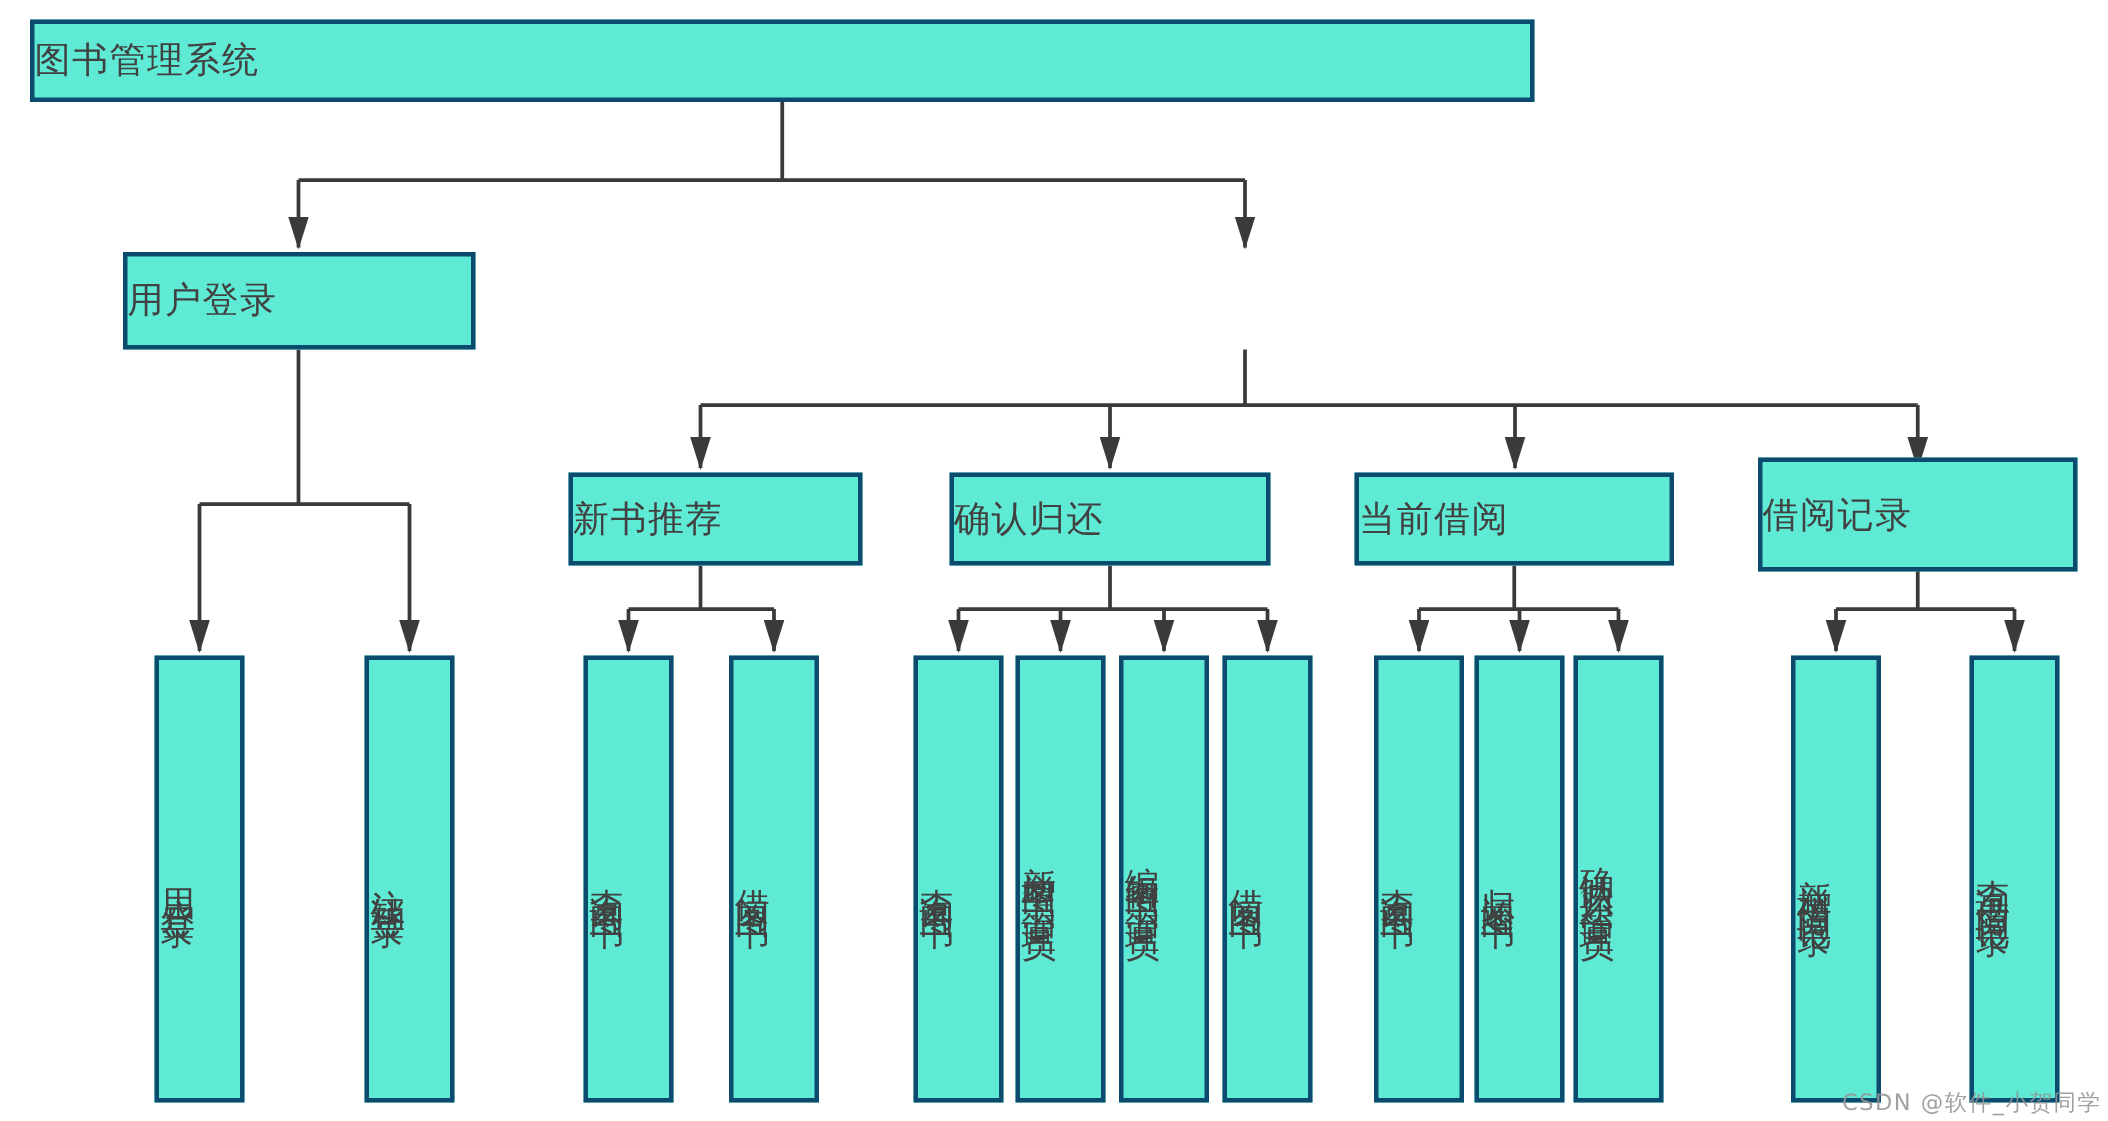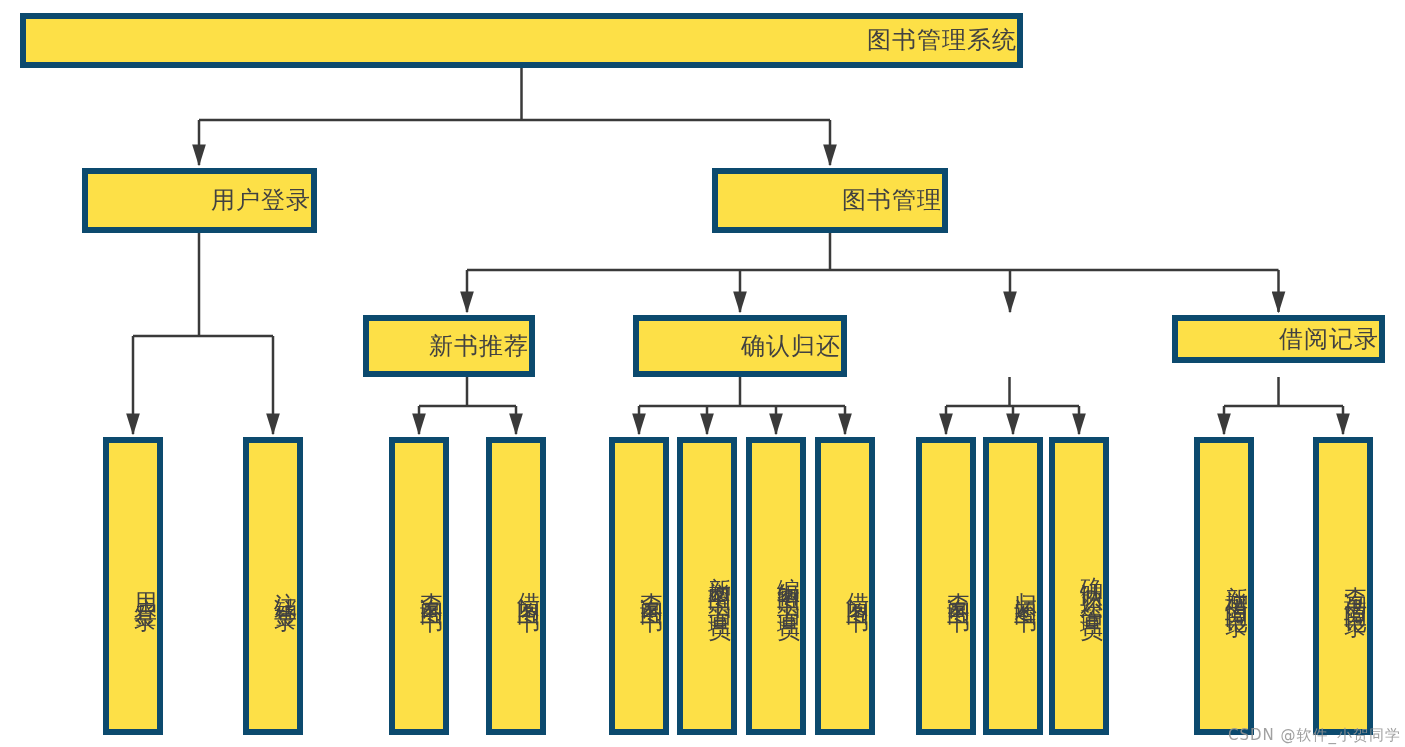--- a/index.html
+++ b/index.html
@@ -2,22 +2,22 @@
 <html><head>
 <meta charset="utf-8">
 <style>
   html,body{margin:0;padding:0;background:#ffffff;}
   #canvas{
     position:relative;width:1405px;height:747px;background:#ffffff;overflow:hidden;
     font-family:"DejaVu Sans","Liberation Sans",sans-serif;
   }
   #wires{position:absolute;left:0;top:0;z-index:1;}
   .box{
-    position:absolute;box-sizing:border-box;border:6px solid #0c4a6e;background:#fde047;
-    display:flex;align-items:center;justify-content:flex-end;z-index:2;
+    position:absolute;box-sizing:border-box;border:3px solid #0c4a6e;background:#5eead4;
+    display:flex;align-items:center;justify-content:flex-start;z-index:2;
   }
   .label{
     font-size:24px;color:#414141;letter-spacing:1px;white-space:nowrap;
     text-align:center;line-height:1.2;
   }
   .leaf .label{
     writing-mode:vertical-rl;text-orientation:mixed;
     font-size:23px;letter-spacing:6px;white-space:normal;line-height:1;
   }
   #watermark{
@@ -87,31 +87,31 @@
     </g>
   </svg>
 
   <div class="box" style="left:20px;top:13px;width:1003px;height:55px">
     <span class="label">图书管理系统</span>
   </div>
 
   <div class="box" style="left:82px;top:168px;width:235px;height:65px">
     <span class="label">用户登录</span>
   </div>
-  <div class="box" style="left:712px;top:168px;width:236px;height:65px">
-    <span class="label">图书管理</span>
-  </div>
 
-  <div class="box" style="left:363px;top:315px;width:172px;height:62px">
+  <div class="box" style="left:379px;top:315px;width:196px;height:62px">
     <span class="label">新书推荐</span>
   </div>
   <div class="box" style="left:633px;top:315px;width:214px;height:62px">
     <span class="label">确认归还</span>
   </div>
-  <div class="box" style="left:1172px;top:315px;width:213px;height:48px">
+  <div class="box" style="left:903px;top:315px;width:213px;height:62px">
+    <span class="label">当前借阅</span>
+  </div>
+  <div class="box" style="left:1172px;top:305px;width:213px;height:76px">
     <span class="label">借阅记录</span>
   </div>
 
   <div class="box leaf" style="left:103px;top:437px;width:60px;height:298px">
     <span class="label">用户登录</span>
   </div>
   <div class="box leaf" style="left:243px;top:437px;width:60px;height:298px">
     <span class="label">注销登录</span>
   </div>
 

